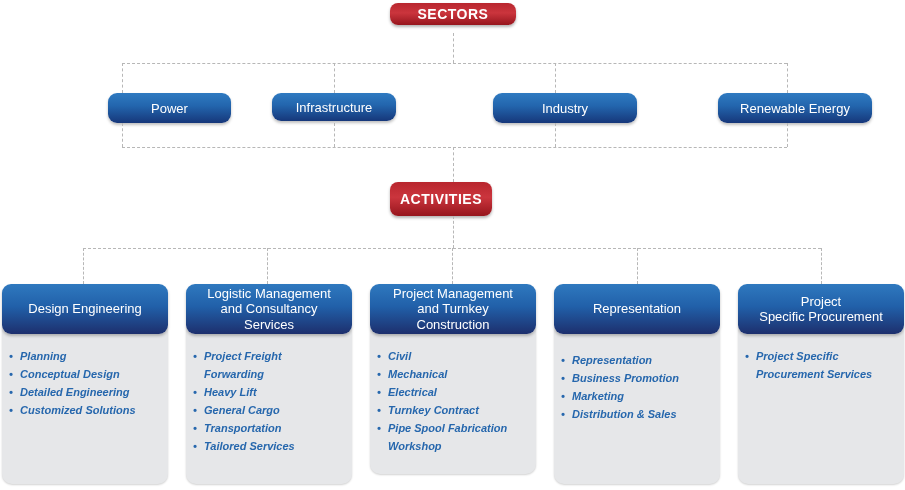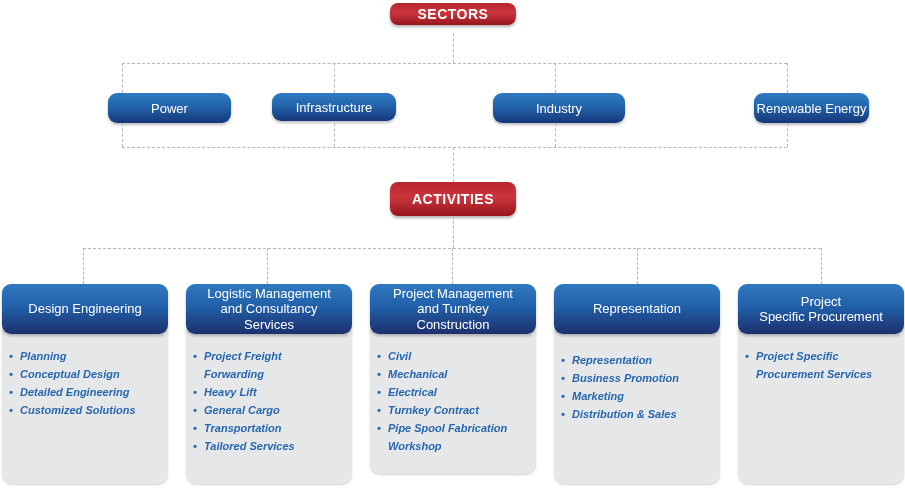--- a/index.html
+++ b/index.html
@@ -48,35 +48,35 @@
   <div class="vline" style="left:334px;top:63px;height:30px;"></div>
   <div class="vline" style="left:555px;top:63px;height:30px;"></div>
   <div class="vline" style="left:787px;top:63px;height:30px;"></div>
 
   <div class="pill blue" style="left:62px;top:93px;width:123px;height:30px;margin-left:46px;">
     <span>Power</span>
   </div>
   <div class="pill blue" style="left:272px;top:93px;width:124px;height:28px;">
     <span>Infrastructure</span>
   </div>
-  <div class="pill blue" style="left:493px;top:93px;width:132px;height:30px;">
+  <div class="pill blue" style="left:493px;top:93px;width:144px;height:30px;">
     <span>Industry</span>
   </div>
-  <div class="pill blue" style="left:718px;top:93px;width:115px;height:30px;margin-left:36px;">
+  <div class="pill blue" style="left:718px;top:93px;width:154px;height:30px;">
     <span>Renewable Energy</span>
   </div>
 
   <div class="vline" style="left:122px;top:123px;height:24px;"></div>
   <div class="vline" style="left:334px;top:123px;height:24px;"></div>
   <div class="vline" style="left:555px;top:123px;height:24px;"></div>
   <div class="vline" style="left:787px;top:123px;height:24px;"></div>
   <div class="hline" style="left:122px;top:147px;width:665px;"></div>
   <div class="vline" style="left:453px;top:147px;height:35px;"></div>
 
-  <div class="pill red" style="left:390px;top:182px;width:126px;height:34px;">
+  <div class="pill red" style="left:390px;top:182px;width:102px;height:34px;">
     <span>ACTIVITIES</span>
   </div>
 
   <div class="vline" style="left:453px;top:216px;height:32px;"></div>
   <div class="hline" style="left:83px;top:248px;width:738px;"></div>
   <div class="vline" style="left:83px;top:248px;height:36px;"></div>
   <div class="vline" style="left:267px;top:248px;height:36px;"></div>
   <div class="vline" style="left:452px;top:248px;height:36px;"></div>
   <div class="vline" style="left:637px;top:248px;height:36px;"></div>
   <div class="vline" style="left:821px;top:248px;height:36px;"></div>

